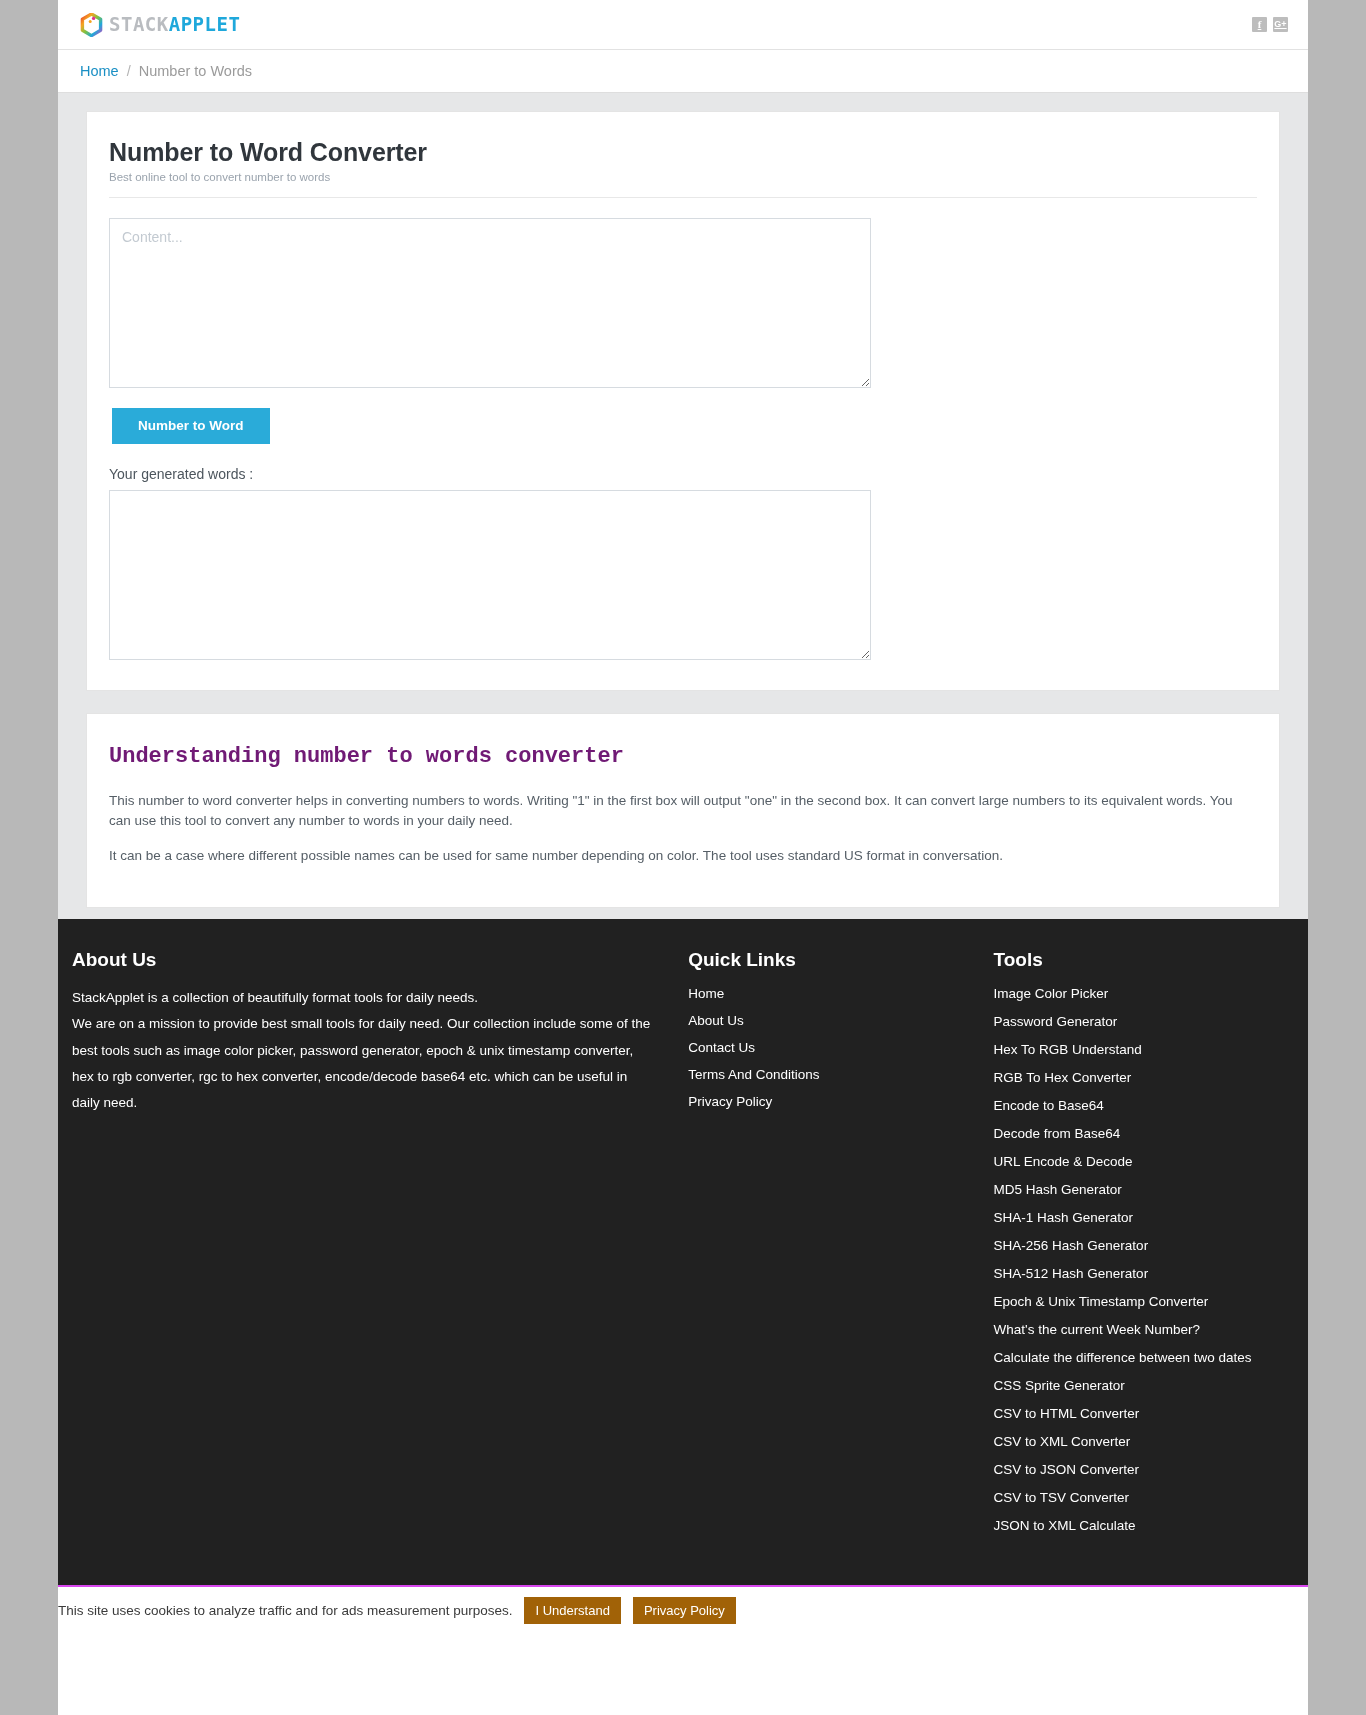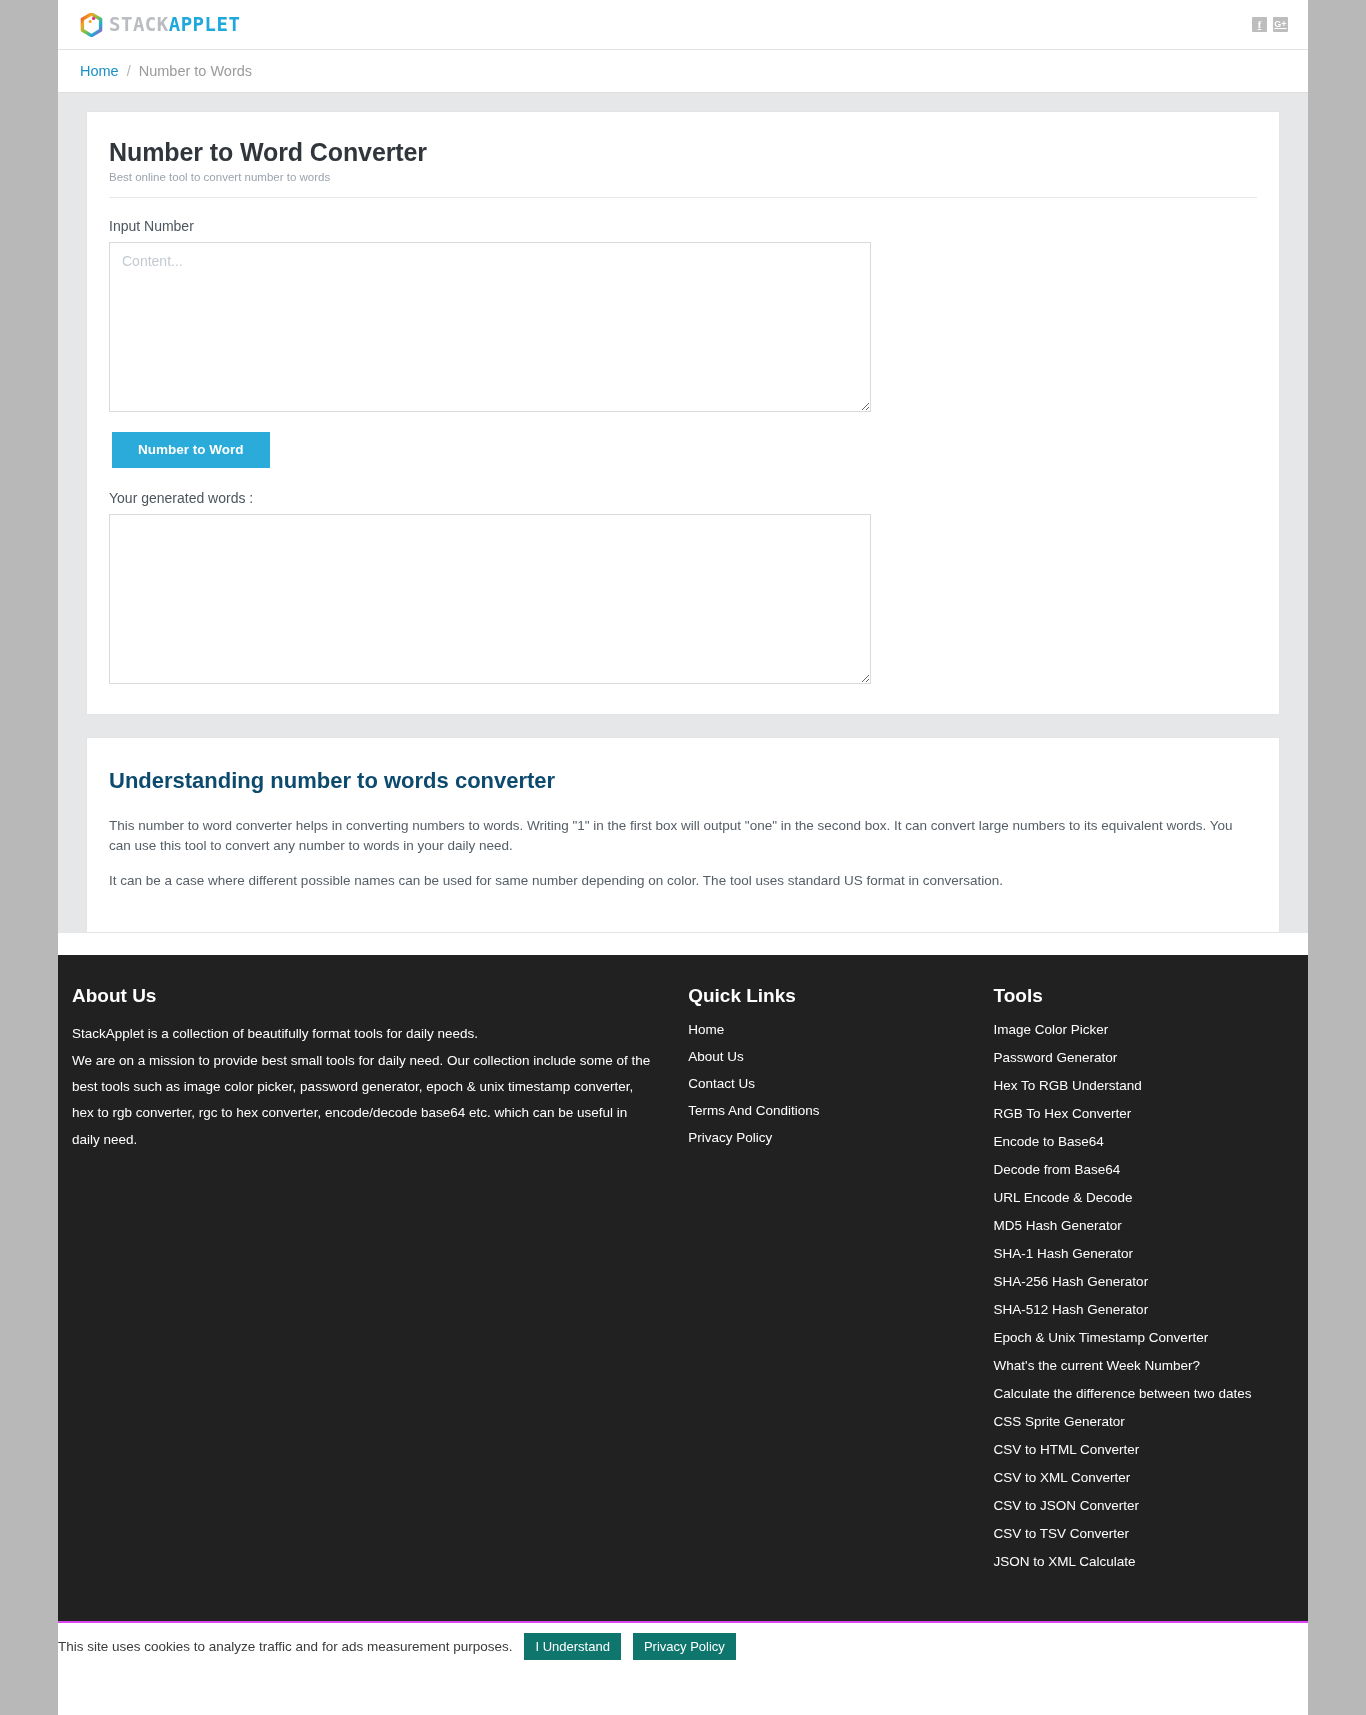--- a/index.html
+++ b/index.html
@@ -144,22 +144,23 @@
     font-size: 13.5px;
     font-weight: 700;
     padding: 11px 26px;
     cursor: pointer;
     line-height: 1;
   }
 
   .info-card-title {
     font-size: 22px;
     font-weight: 600;
-    color: #0c4a6e;
+    color: #701a75;
     margin: 8px 0 22px 0;
+    font-family: Liberation Mono, monospace;
   }
   .info-para {
     font-size: 13.5px;
     line-height: 1.55;
     color: #555e66;
     margin: 0 0 14px 0;
   }
 
   
   .site-footer {
@@ -204,21 +205,21 @@
     display: flex;
     align-items: center;
     justify-content: flex-start;
     gap: 12px;
     font-size: 13.5px;
     color: #333;
     width: 100%;
   }
   .cookie-text { color: #3b3b3b; }
   .cookie-btn {
-    background: #0f766e;
+    background: #a16207;
     color: #ffffff;
     border: none;
     font-family: "Liberation Sans", sans-serif;
     font-size: 13px;
     padding: 7px 11px;
     cursor: pointer;
     line-height: 1;
   }
 </style>
 </head>
@@ -264,21 +265,20 @@
     <span class="crumb-current">Number to Words</span>
   </nav>
 
   <main class="content-canvas">
 
     <section class="card tool-card">
       <h1 class="tool-title">Number to Word Converter</h1>
       <p class="tool-subtitle">Best online tool to convert number to words</p>
       <hr class="hr-line">
 
-      <label class="field-label" for="input-number-textarea">Input Number</label>
       <textarea id="input-number-textarea" class="txtarea" placeholder="Content..." style=""></textarea>
 
       <button class="primary-btn" type="button">Number to Word</button>
 
       <label class="field-label" for="output-words-textarea">Your generated words :</label>
       <textarea id="output-words-textarea" class="txtarea" style=""></textarea>
     </section>
 
     <section class="card info-card">
       <h2 class="info-card-title">Understanding number to words converter</h2>

